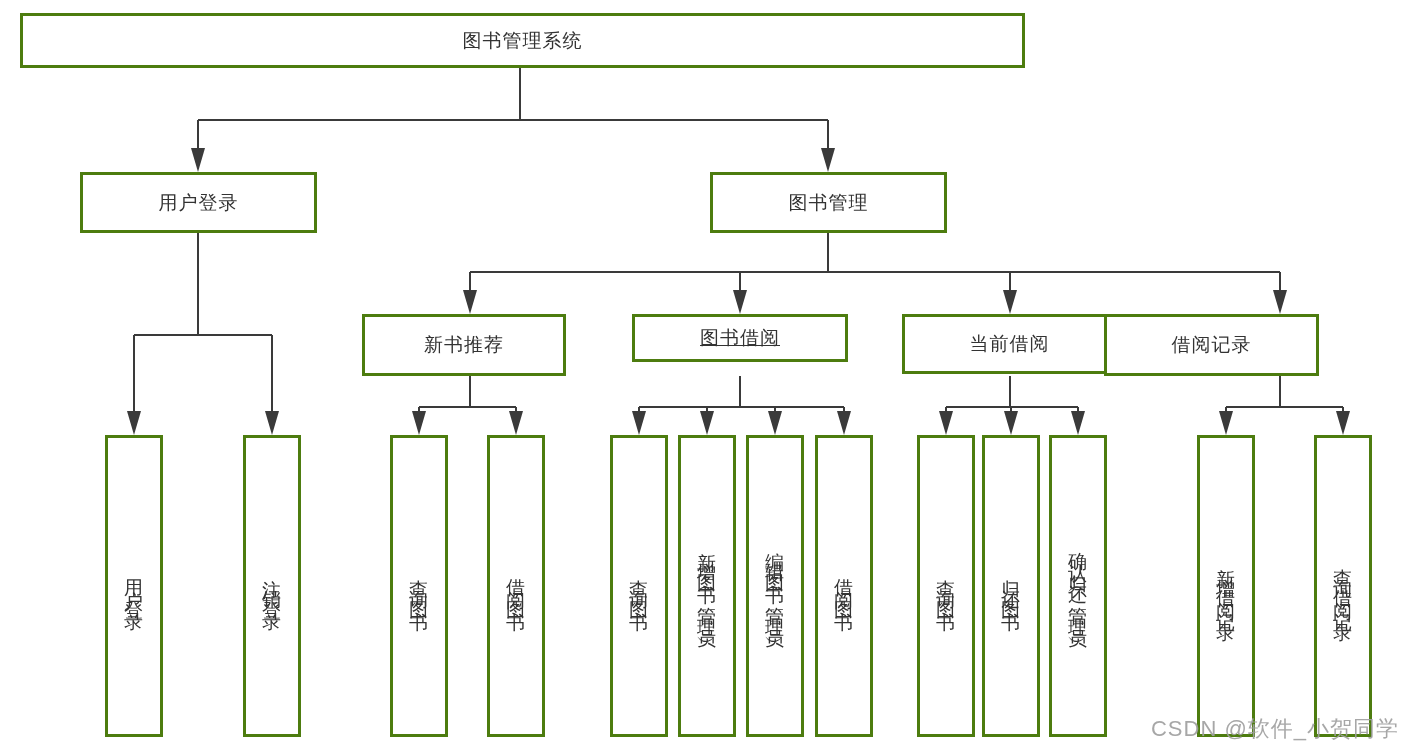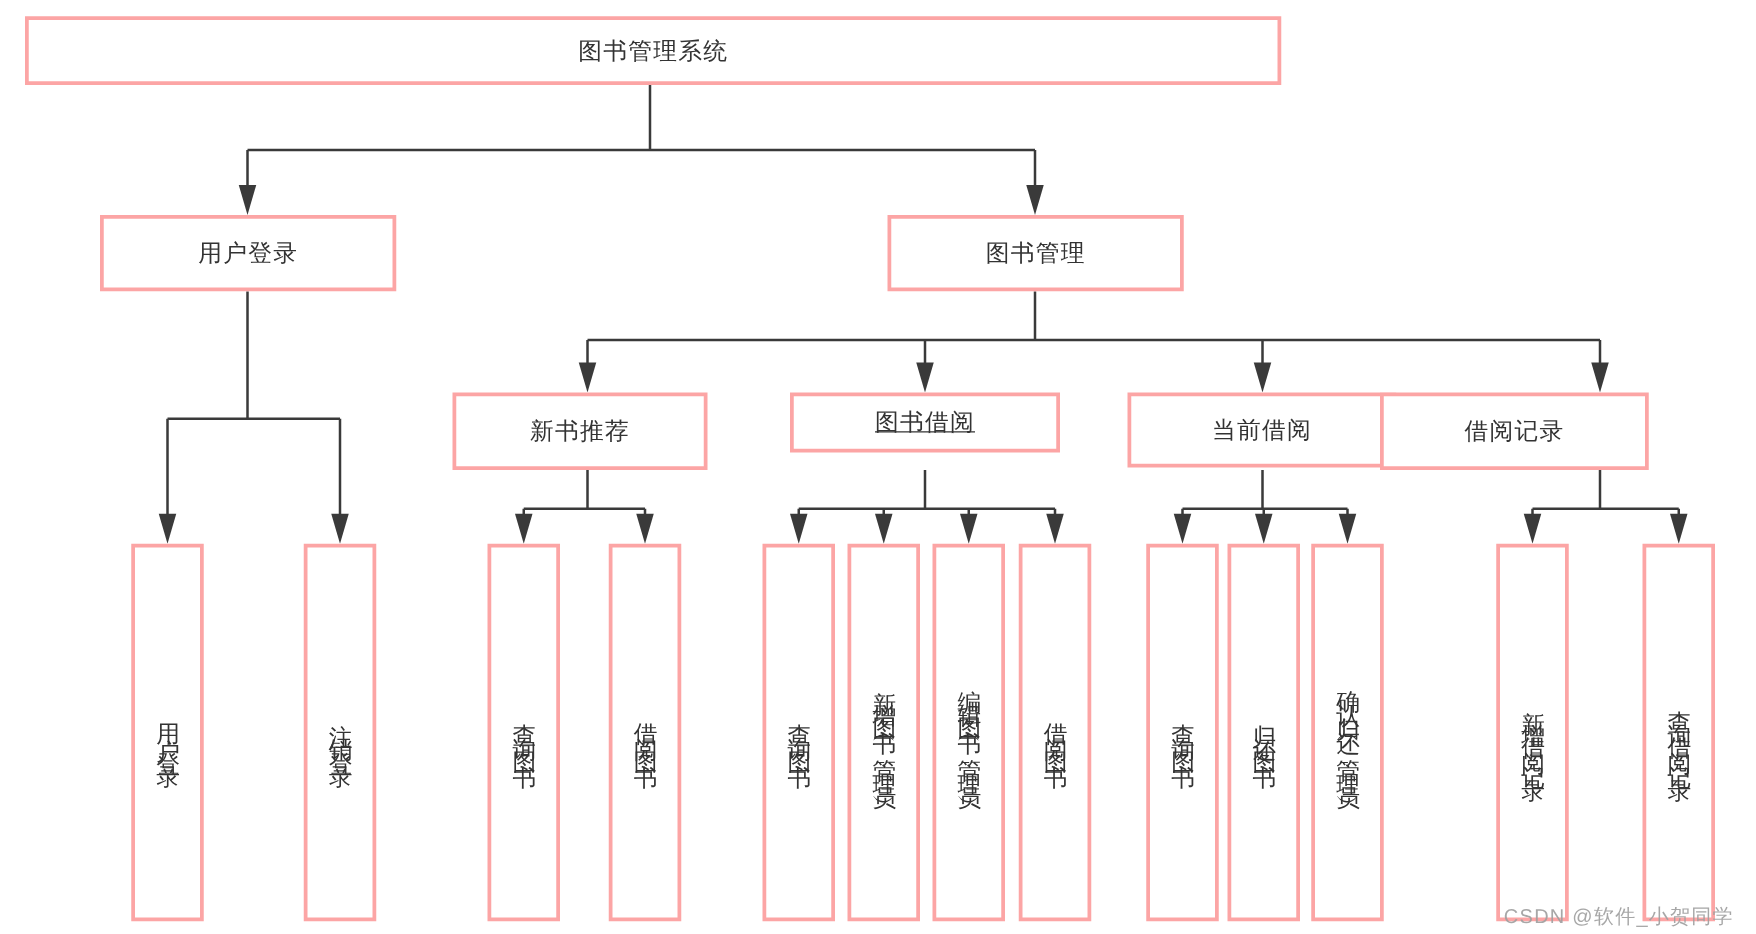--- a/index.html
+++ b/index.html
@@ -14,44 +14,44 @@
   }
   svg.connectors {
     position: absolute;
     left: 0; top: 0;
     width: 1405px; height: 747px;
     z-index: 0;
   }
   .node {
     position: absolute;
     background: #ffffff;
-    border: 3px solid #fca5a5;
+    border: 3px solid #4d7c0f;
     box-sizing: border-box;
     display: flex;
     align-items: center;
     justify-content: center;
     z-index: 1;
   }
   .hbox {
     font-size: 19px;
     letter-spacing: 1px;
     white-space: nowrap;
   }
   .vbox {
     writing-mode: vertical-rl;
     text-orientation: mixed;
     font-size: 19px;
     letter-spacing: 11px;
     line-height: 1;
   }
   .watermark {
     position: absolute;
-    right: 18px;
+    right: 6px;
     bottom: 3px;
-    font-size: 16px;
+    font-size: 22px;
     letter-spacing: 1px;
     color: rgba(160, 160, 160, 0.92);
     z-index: 3;
     white-space: nowrap;
     margin-top: 18px;
   }
 </style>
 </head>
 <body>
 

